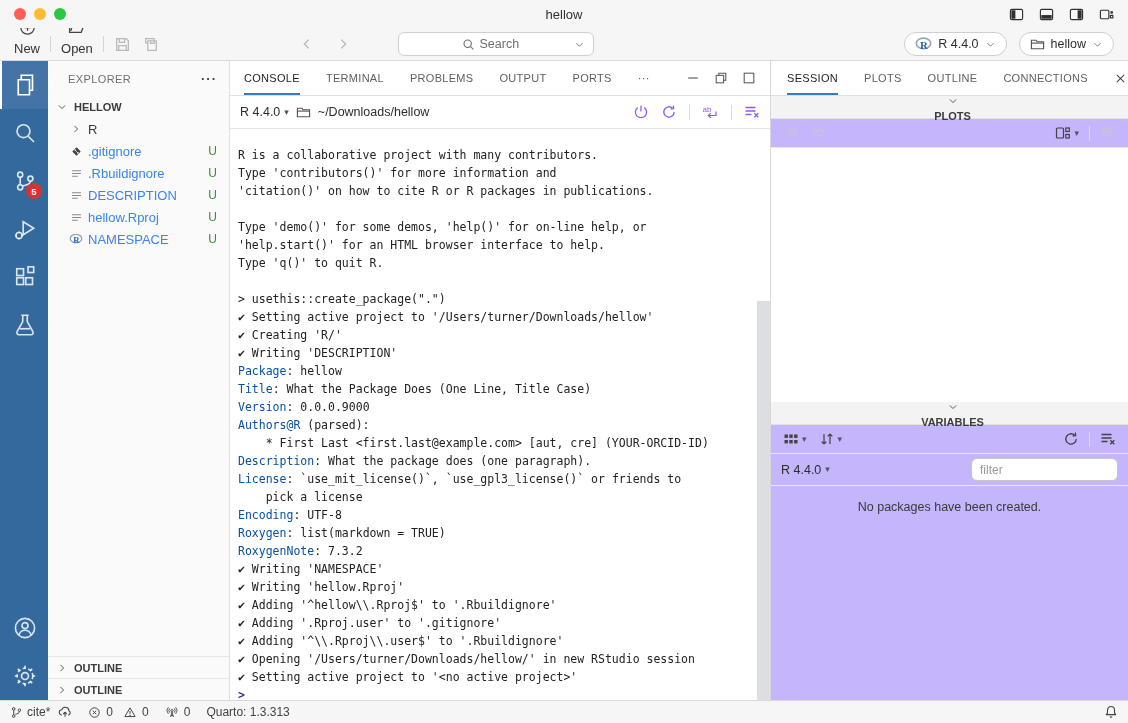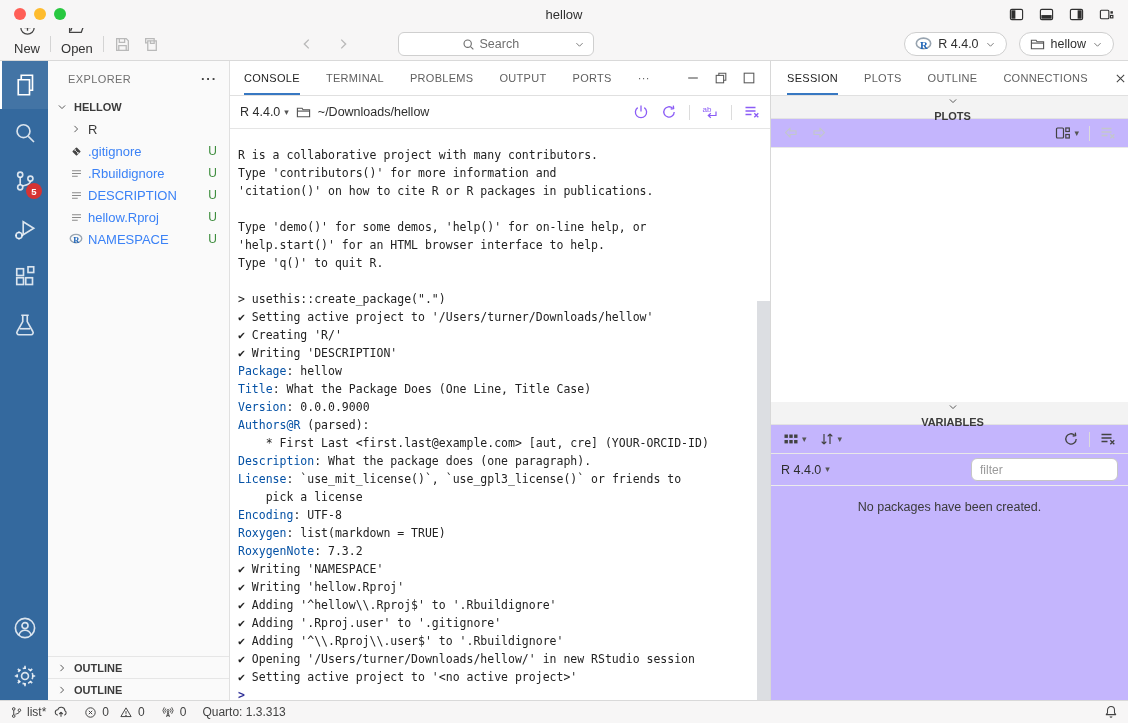--- a/index.html
+++ b/index.html
@@ -580,21 +580,21 @@
 <div class="status-bar">
   <div class="sb-item">
     <span>
         <svg width="13" height="13" viewBox="0 0 16 16" fill="none" stroke="currentColor" stroke-width="1.2">
           <circle cx="4.6" cy="3.6" r="1.6"></circle>
           <circle cx="4.6" cy="12.4" r="1.6"></circle>
           <circle cx="11.6" cy="5.2" r="1.6"></circle>
           <path d="M4.6 5.2v5.6M11.6 6.8c0 2.4-3.2 2.7-5 3.3"></path>
         </svg>
       </span>
-    <span>list*</span>
+    <span>cite*</span>
     <span style="margin-left:4px">
         <svg width="14" height="14" viewBox="0 0 16 16" fill="none" stroke="currentColor" stroke-width="1.2">
           <path d="M4.6 11.5a3 3 0 0 1-.3-6A4.2 4.2 0 0 1 12.5 6.6a2.7 2.7 0 0 1-.8 5"></path>
           <path d="M8 13.5V8.2M8 8.2L5.9 10.3M8 8.2l2.1 2.1"></path>
         </svg>
       </span>
   </div>
   <div class="sb-item">
     <span>
         <svg width="13" height="13" viewBox="0 0 16 16" fill="none" stroke="currentColor" stroke-width="1.2">

